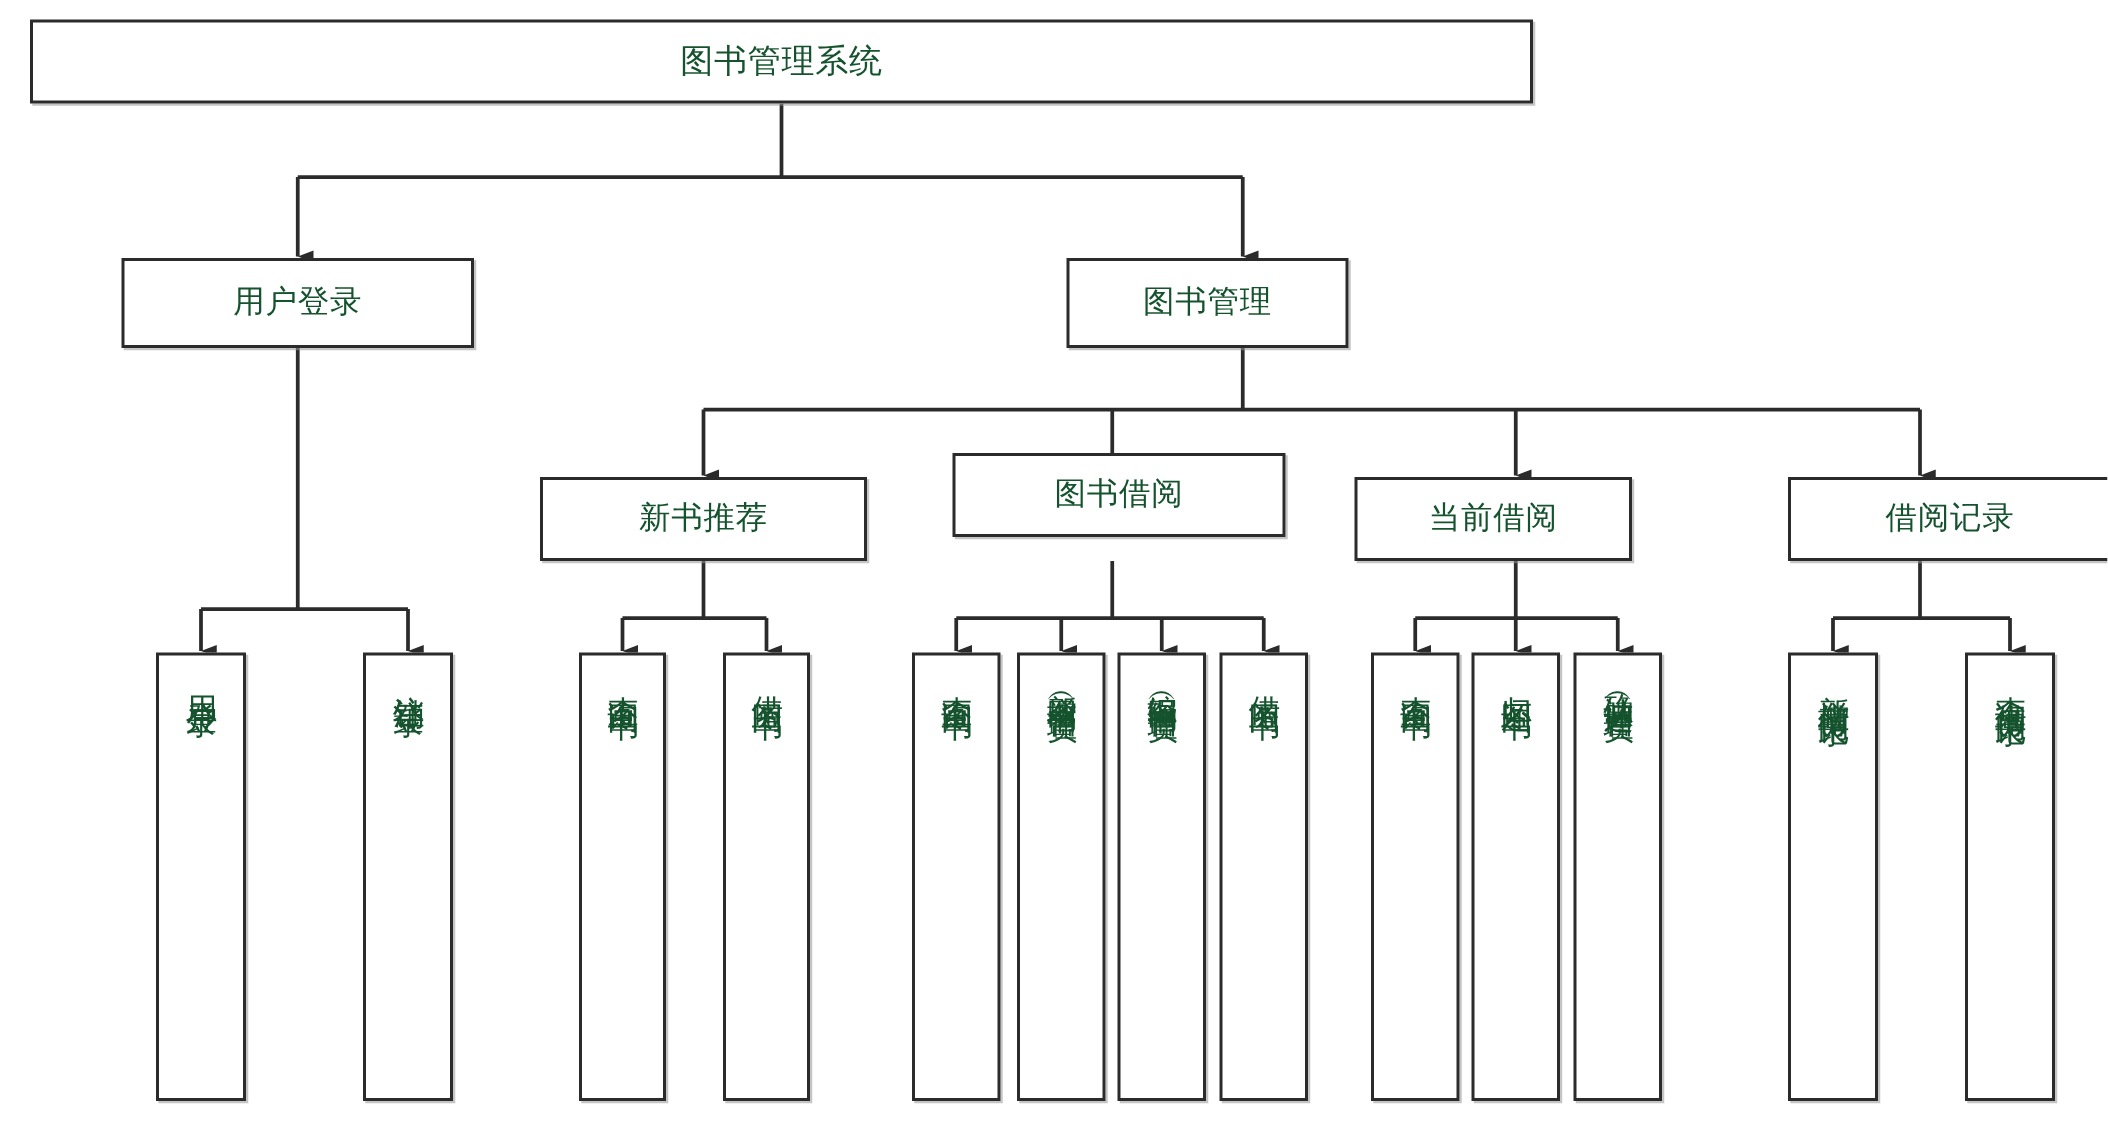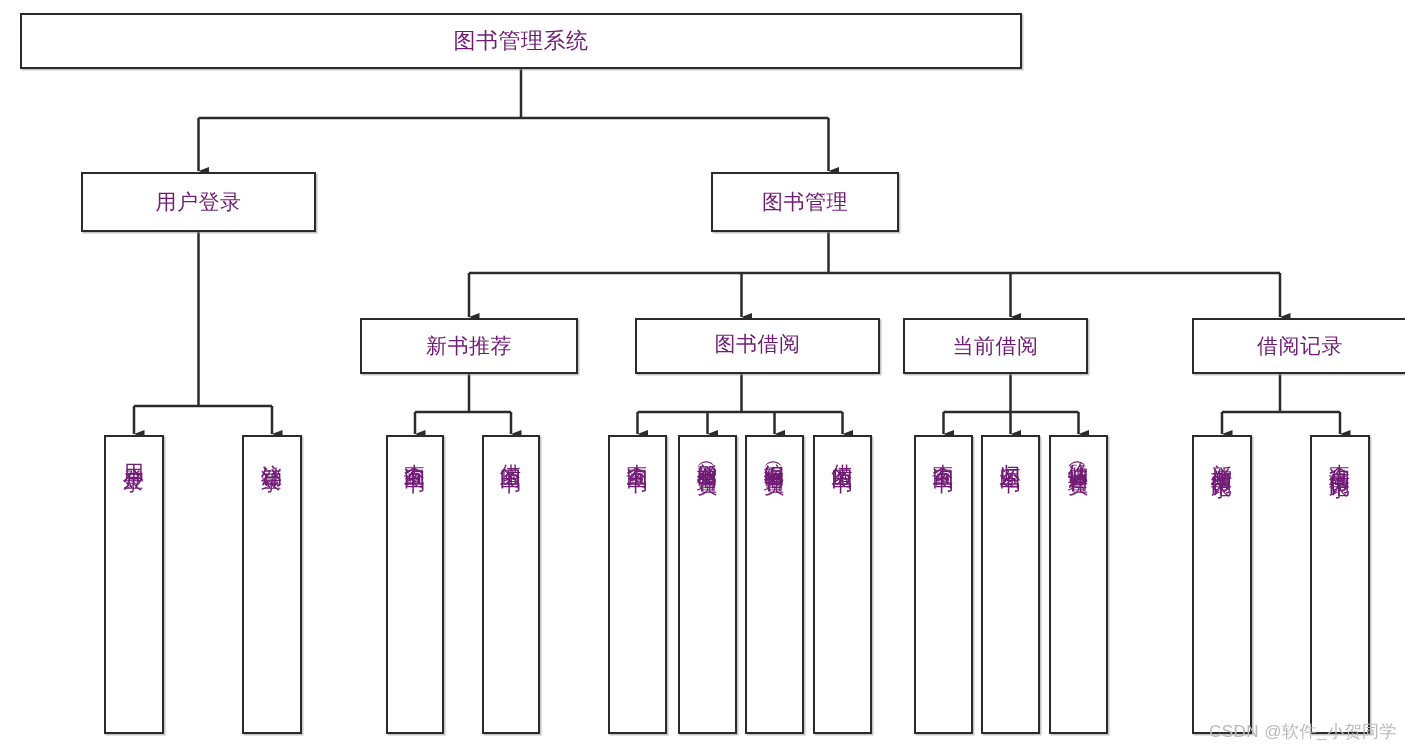--- a/index.html
+++ b/index.html
@@ -27,21 +27,21 @@
     pointer-events: none;
   }
   .node {
     position: absolute;
     box-sizing: border-box;
     background: #ffffff;
     border: 2.5px solid #2b2b2b;
     display: flex;
     align-items: center;
     justify-content: center;
-    color: #701a75;
+    color: #14532d;
     box-shadow: 1.5px 1.5px 0 rgba(150,150,150,0.55);
   }
   .node .lbl {
     display: block;
     text-align: center;
     line-height: 1.18;
   }
   
   .node.h .lbl {
     writing-mode: horizontal-tb;
@@ -129,21 +129,21 @@
       </div>
       <div class="node h" style="left: 81px; top: 172px; width: 235px; height: 60px;">
         <span class="lbl">用户登录</span>
       </div>
       <div class="node h" style="left: 711px; top: 172px; width: 188px; height: 60px;">
         <span class="lbl">图书管理</span>
       </div>
       <div class="node h" style="left: 360px; top: 318px; width: 218px; height: 56px;">
         <span class="lbl">新书推荐</span>
       </div>
-      <div class="node h" style="left: 635px; top: 318px; width: 245px; height: 56px; font-family: Liberation Mono, monospace;">
+      <div class="node h" style="left: 635px; top: 302px; width: 222px; height: 56px;">
         <span class="lbl">图书借阅</span>
       </div>
       <div class="node h" style="left: 903px; top: 318px; width: 185px; height: 56px;">
         <span class="lbl">当前借阅</span>
       </div>
       <div class="node h" style="left: 1172px; top: 318px; width: 216px; height: 56px; margin-left: 20px;">
         <span class="lbl">借阅记录</span>
       </div>
       <div class="node v" style="left: 104px; top: 435px; width: 60px; height: 299px;">
         <span class="lbl">用户登录</span>
@@ -179,14 +179,13 @@
         <span class="lbl">确认归还（管理员）</span>
       </div>
       <div class="node v" style="left: 1192px; top: 435px; width: 60px; height: 299px;">
         <span class="lbl">新增借阅记录</span>
       </div>
       <div class="node v" style="left: 1310px; top: 435px; width: 60px; height: 299px;">
         <span class="lbl">查询借阅记录</span>
       </div>
     </div>
 
-  <div id="watermark">CSDN @软件_小贺同学</div>
 </div>
 
 </body></html>

